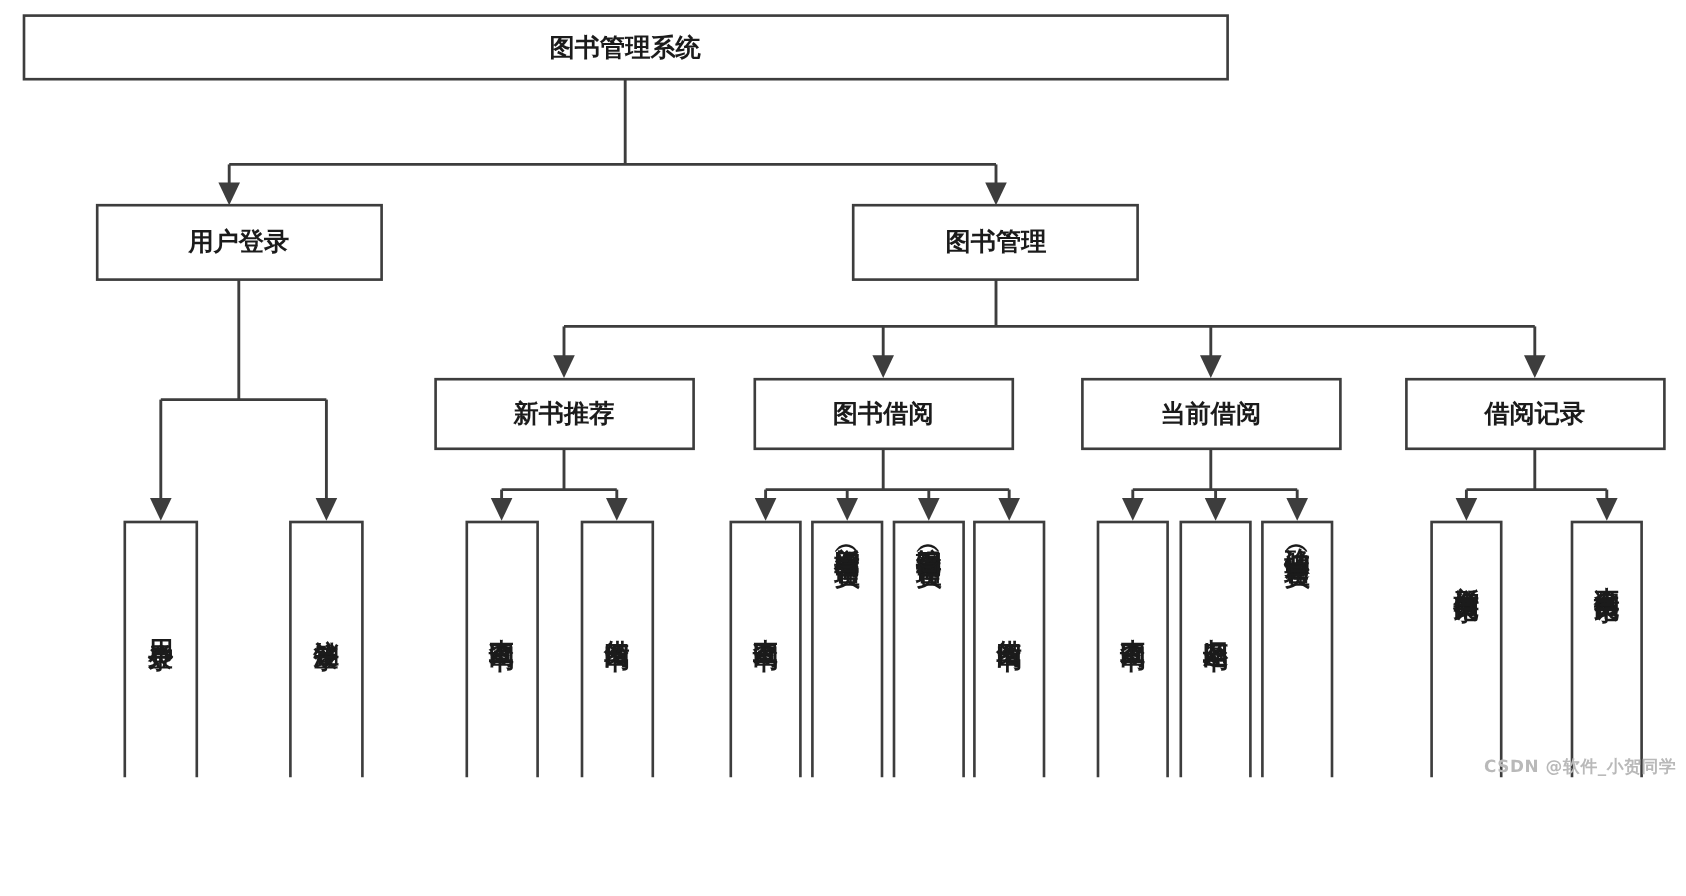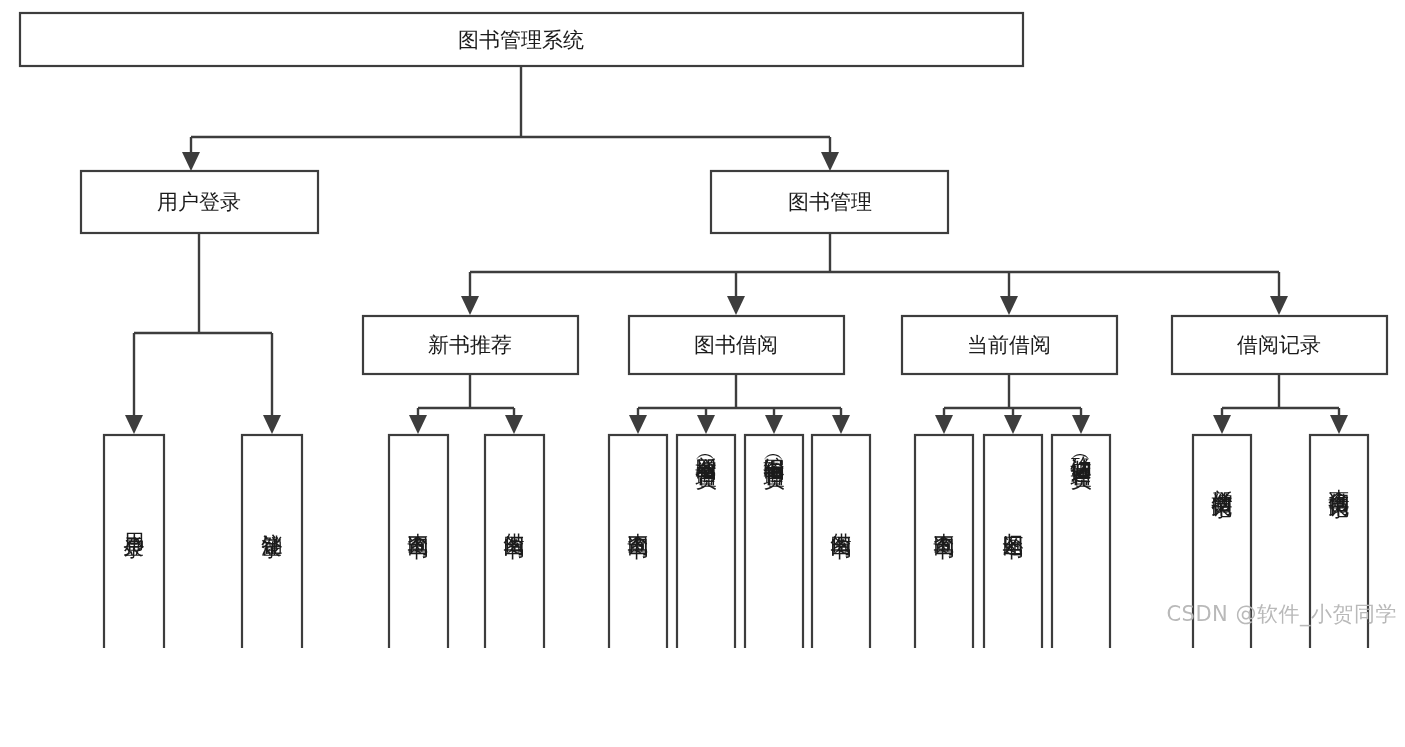--- a/index.html
+++ b/index.html
@@ -9,20 +9,21 @@
   }
   body {
     font-family: "DejaVu Sans", "Liberation Sans", sans-serif;
   }
   #diagram-root {
     position: relative;
     width: 1405px;
     height: 648px;
     background: #ffffff;
     overflow: hidden;
+    font-weight: bold;
   }
   svg#tree-svg {
     position: absolute;
     left: 0;
     top: 0;
     width: 1405px;
     height: 747px;
   }
   .node-box {
     fill: #ffffff;
@@ -51,23 +52,23 @@
     font-family: "DejaVu Sans", "Liberation Sans", sans-serif;
     font-size: 21px;
     text-anchor: middle;
     writing-mode: vertical-rl;
     glyph-orientation-vertical: 0;
     letter-spacing: 2px;
   }
   .watermark {
     position: absolute;
     right: 8px;
-    bottom: 20px;
-    font-family: "DejaVu Sans", "Liberation Sans", sans-serif;
-    font-size: 21px;
+    bottom: 0;
+    font-family: "DejaVu Sans", "Liberation Sans", sans-serif;
+    font-size: 14px;
     color: #b9b9b9;
     white-space: nowrap;
     letter-spacing: 0.5px;
     pointer-events: none;
   }
 </style>
 </head>
 <body>
 
 <div id="diagram-root">

